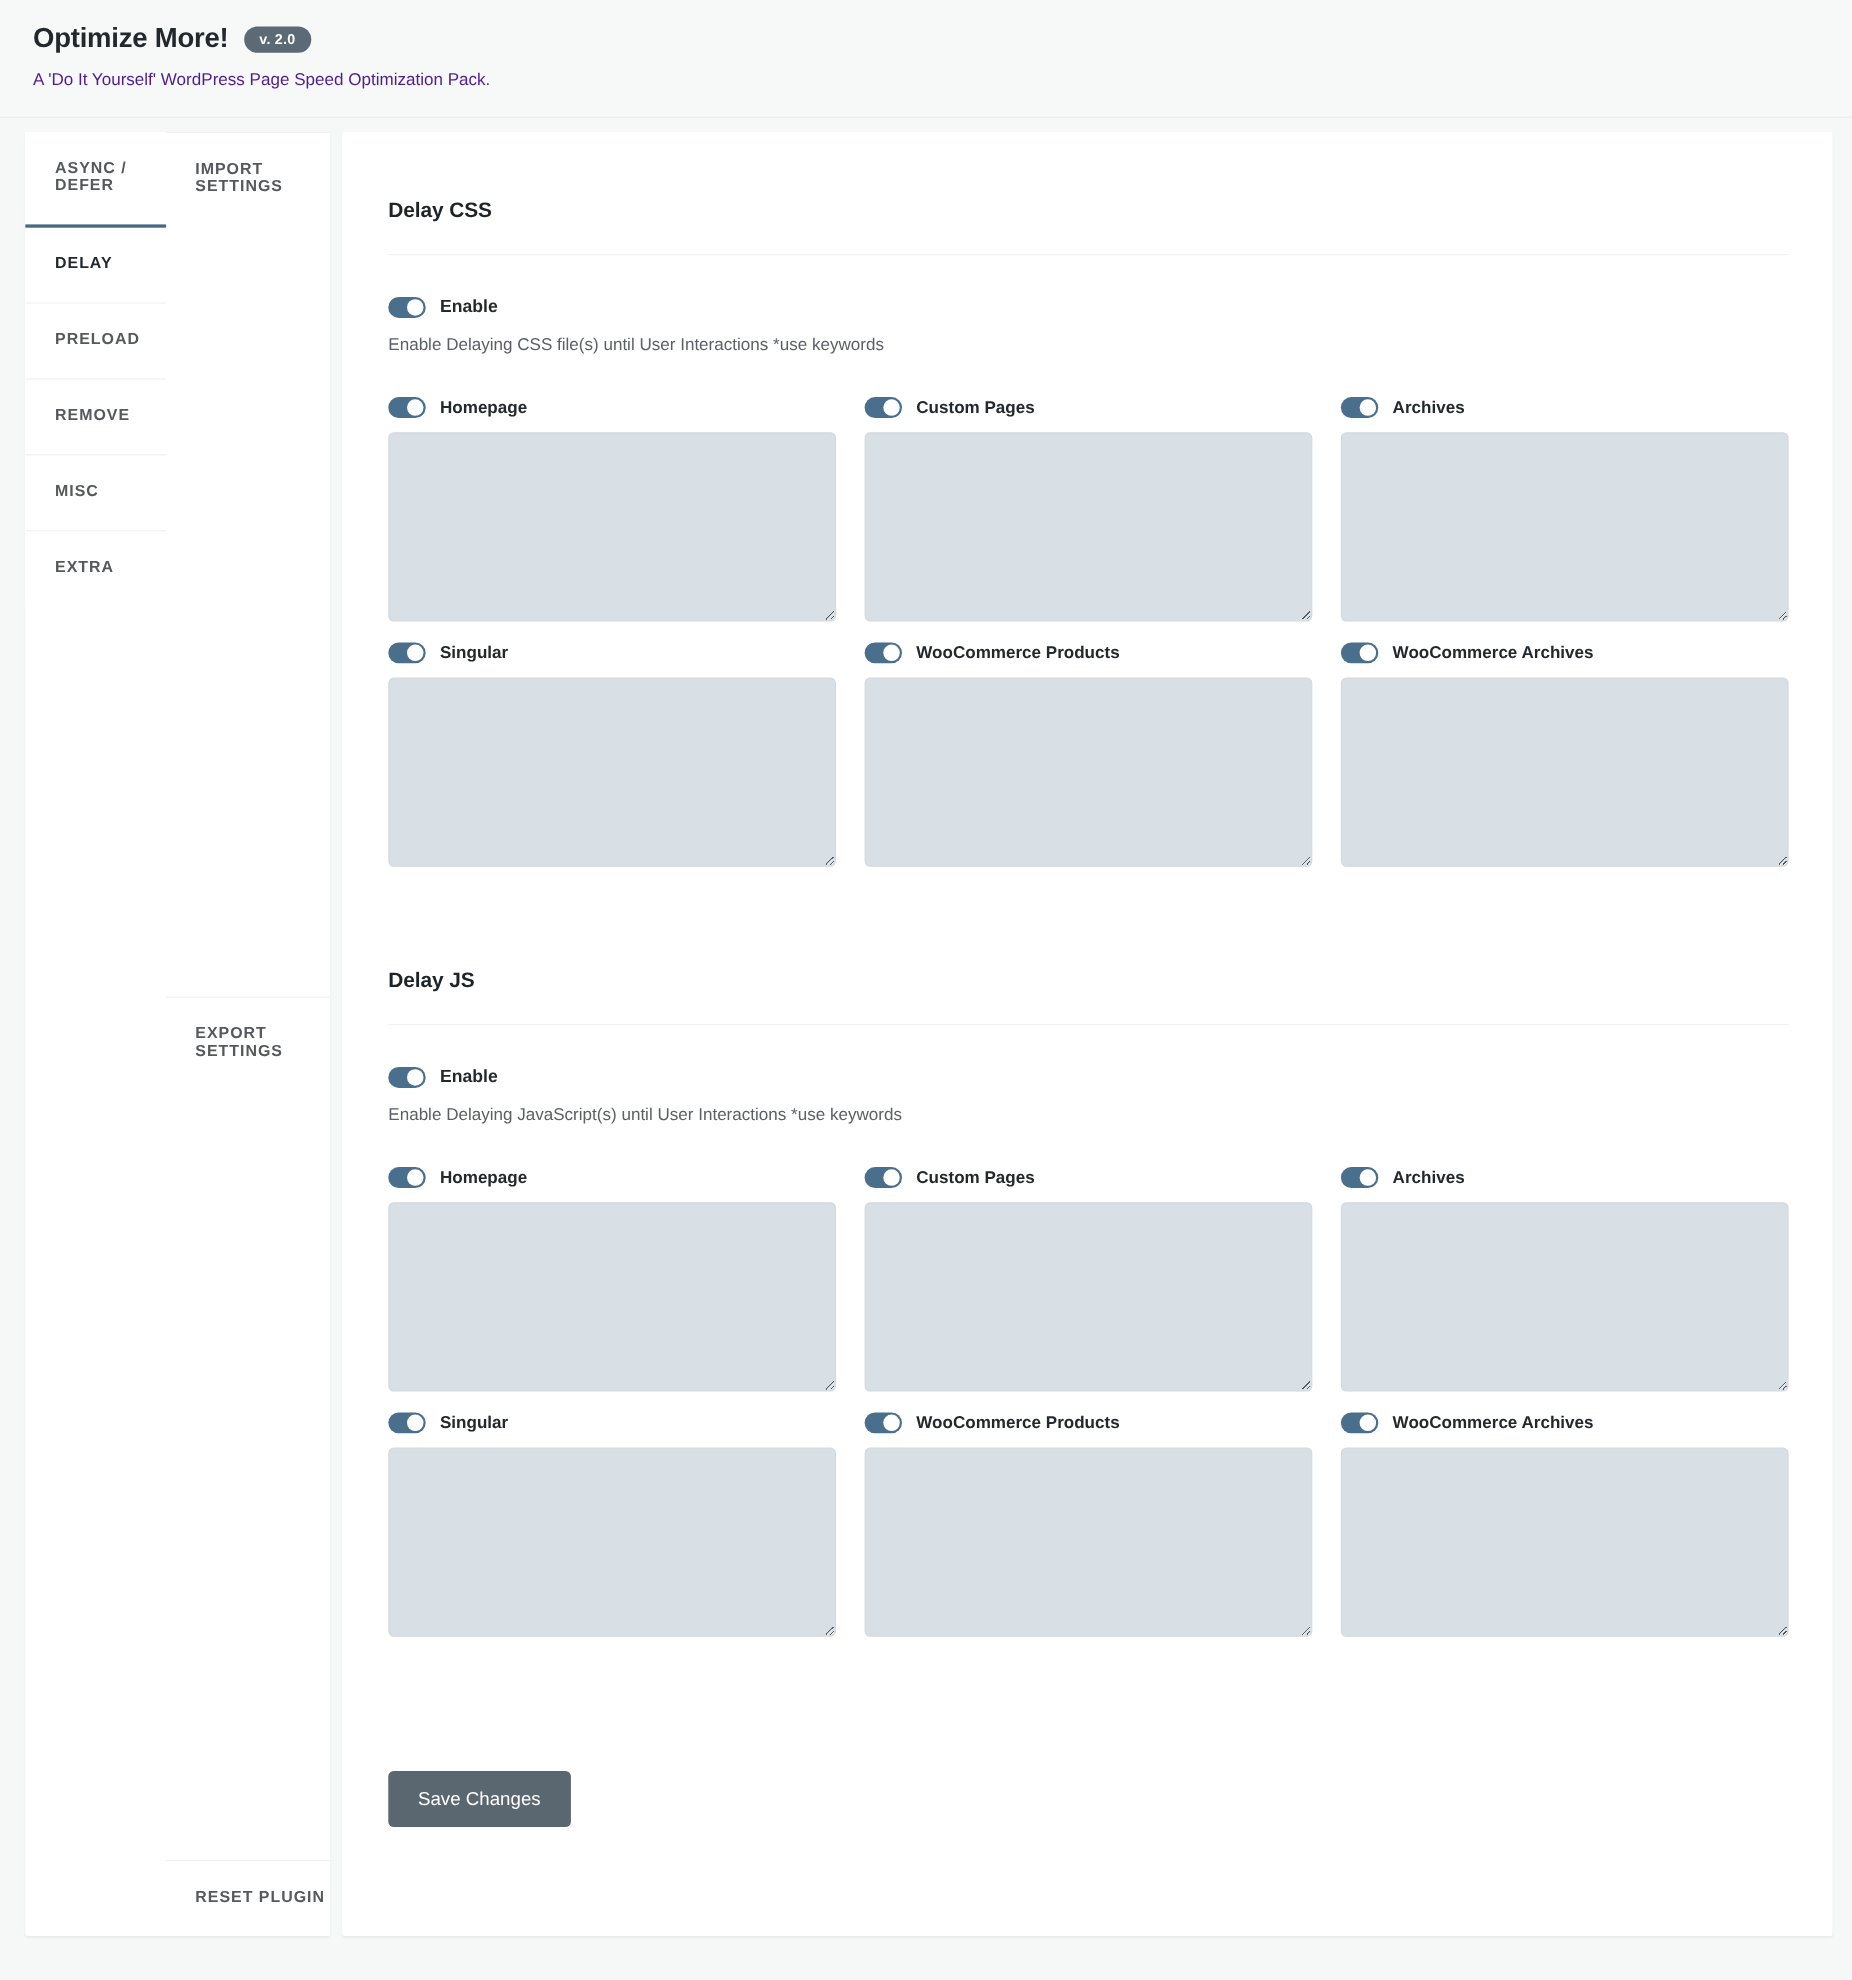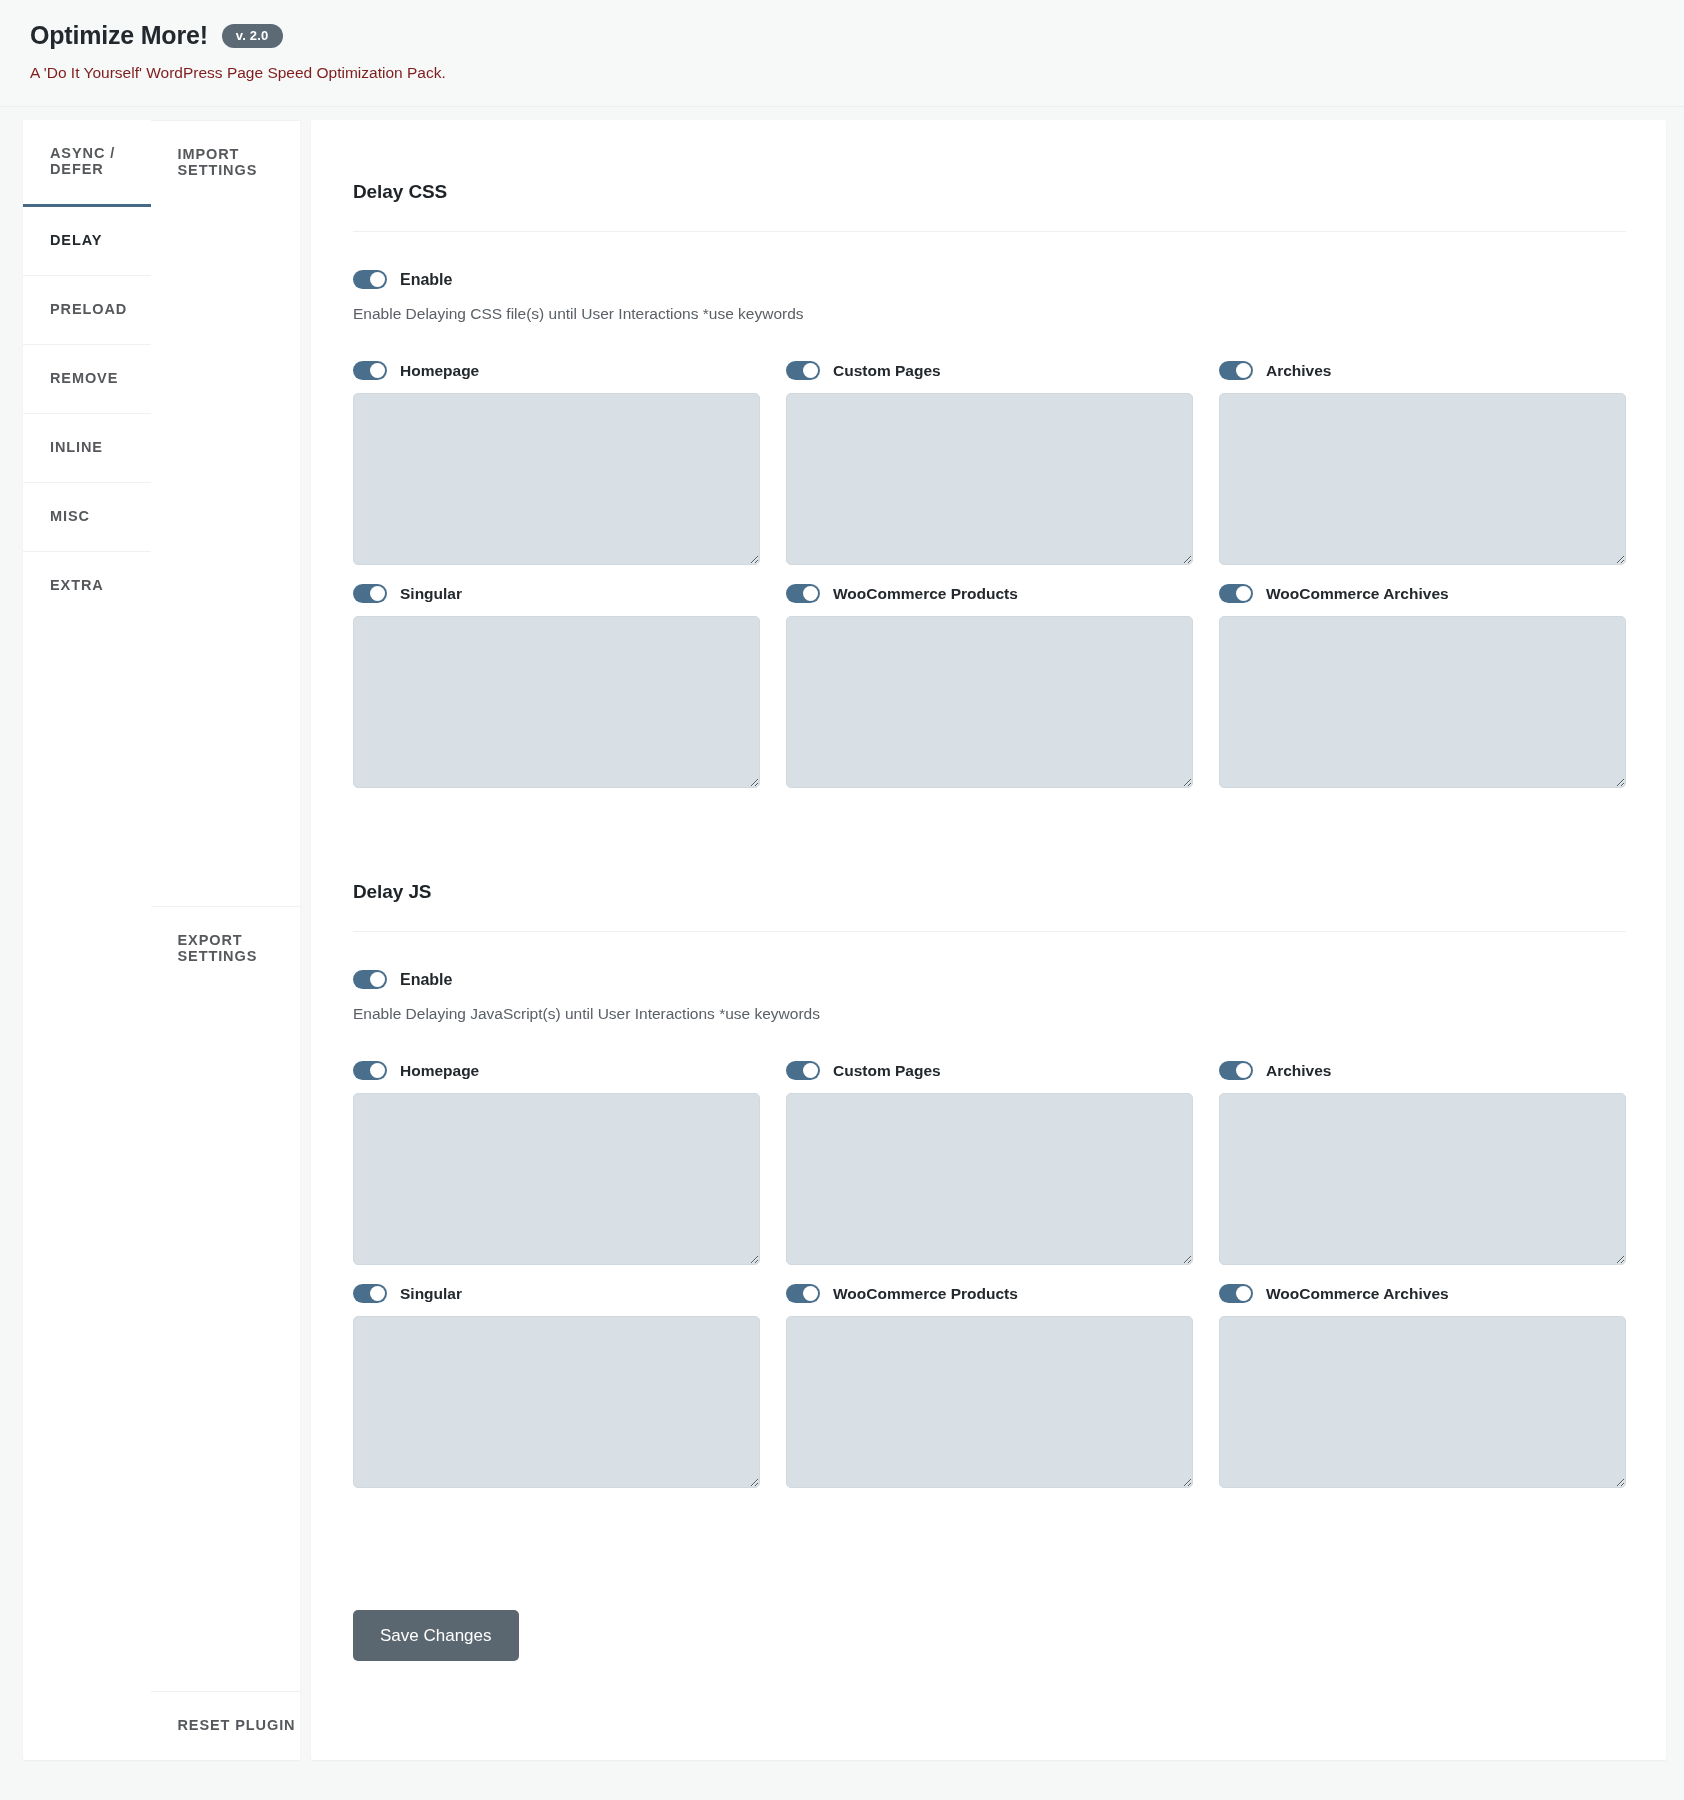--- a/index.html
+++ b/index.html
@@ -33,21 +33,21 @@
     font-size: 13px;
     font-weight: bold;
     border-radius: 12px;
     padding: 5px 14px 6px;
     line-height: 1;
     letter-spacing: 0.2px;
     white-space: nowrap;
   }
   .app-subtitle {
     font-size: 15.5px;
-    color: #7f1d1d;
+    color: #4c1d95;
     margin: 14px 0 0 0;
     line-height: 1.2;
   }
 
   
   .body-wrap {
     display: flex;
     align-items: flex-start;
     padding: 13px 18px 28px 23px;
     gap: 11px;
@@ -203,23 +203,20 @@
         <div class="nav-item active">
           <span>DELAY</span>
         </div>
         <div class="nav-item">
           <span>PRELOAD</span>
         </div>
         <div class="nav-item">
           <span>REMOVE</span>
         </div>
         <div class="nav-item">
-          <span>INLINE</span>
-        </div>
-        <div class="nav-item">
           <span>MISC</span>
         </div>
         <div class="nav-item">
           <span>EXTRA</span>
         </div>
       </div>
       <div class="nav-spacer"></div>
       <div class="nav-bottom">
         <div class="nav-item">
           <span>IMPORT SETTINGS</span>

